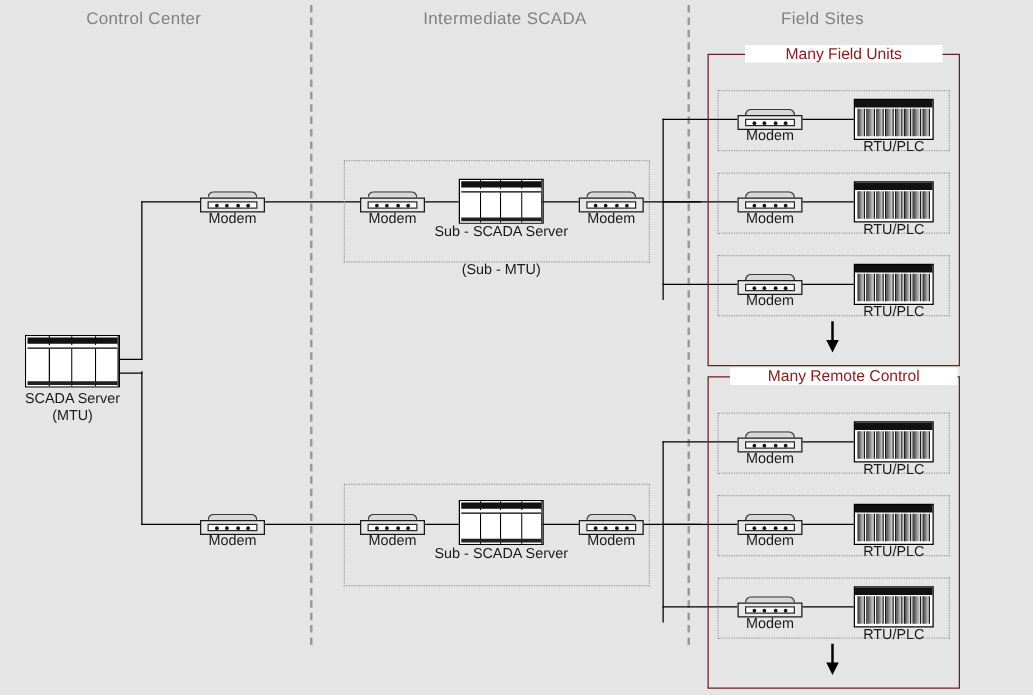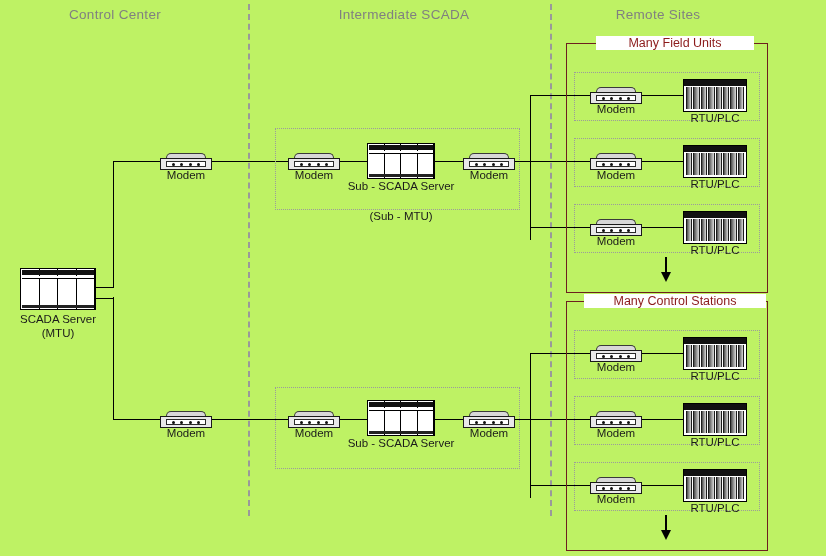--- a/index.html
+++ b/index.html
@@ -7,21 +7,21 @@
     padding: 0;
     background: #ffffff;
   }
   body {
     font-family: "Liberation Sans", sans-serif;
   }
   #diagram {
     position: relative;
     width: 826px;
     height: 556px;
-    background: #bef264;
+    background: #e5e5e5;
     overflow: hidden;
   }
 
   
   .zone-header {
     position: absolute;
     font-size: 13.5px;
     color: #808080;
     letter-spacing: .3px;
     white-space: nowrap;
@@ -217,21 +217,21 @@
     border-top: 10px solid #000;
   }
 </style>
 </head>
 <body>
 
 <div id="diagram">
 
   <div class="zone-header" style="left:30px; top:7px; width:170px;">Control Center</div>
   <div class="zone-header" style="left:318px; top:7px; width:172px;">Intermediate SCADA</div>
-  <div class="zone-header" style="left:587px; top:7px; width:142px;">Remote Sites</div>
+  <div class="zone-header" style="left:587px; top:7px; width:142px;">Field Sites</div>
 
   <div class="zone-divider" style="left:248px; top:4px; height:512px;"></div>
   <div class="zone-divider" style="left:550px; top:4px; height:512px;"></div>
 
   <div class="server" style="left:20px; top:268px; width:76px; height:42px;">
     <div class="srv-topbar"></div>
     <div class="srv-topbar2"></div>
     <div class="srv-slot"></div>
     <div class="srv-slot"></div>
     <div class="srv-slot"></div>
@@ -467,21 +467,21 @@
     </div>
   </div>
   <div class="node-label" style="left:683px; top:244px; width:64px;">RTU/PLC</div>
 
   <div class="down-arrow" style="left:659px; top:257px; height:27px;">
     <div class="shaft"></div>
     <div class="head"></div>
   </div>
 
   <div class="group-box" style="left:566px; top:301px; width:200px; height:248px;"></div>
-  <div class="group-title" style="left:584px; top:294px; width:164px;">Many Control Stations</div>
+  <div class="group-title" style="left:584px; top:294px; width:164px;">Many Remote Control</div>
 
   <div class="dotted-box" style="left:574px; top:330px; width:184px; height:47px;"></div>
   <div class="modem" style="left:590px; top:345px;">
     <div class="m-top"></div>
     <div class="m-body">
       <div class="m-inner">
         <span class="led"></span>
         <span class="led"></span>
         <span class="led"></span>
         <span class="led"></span>

